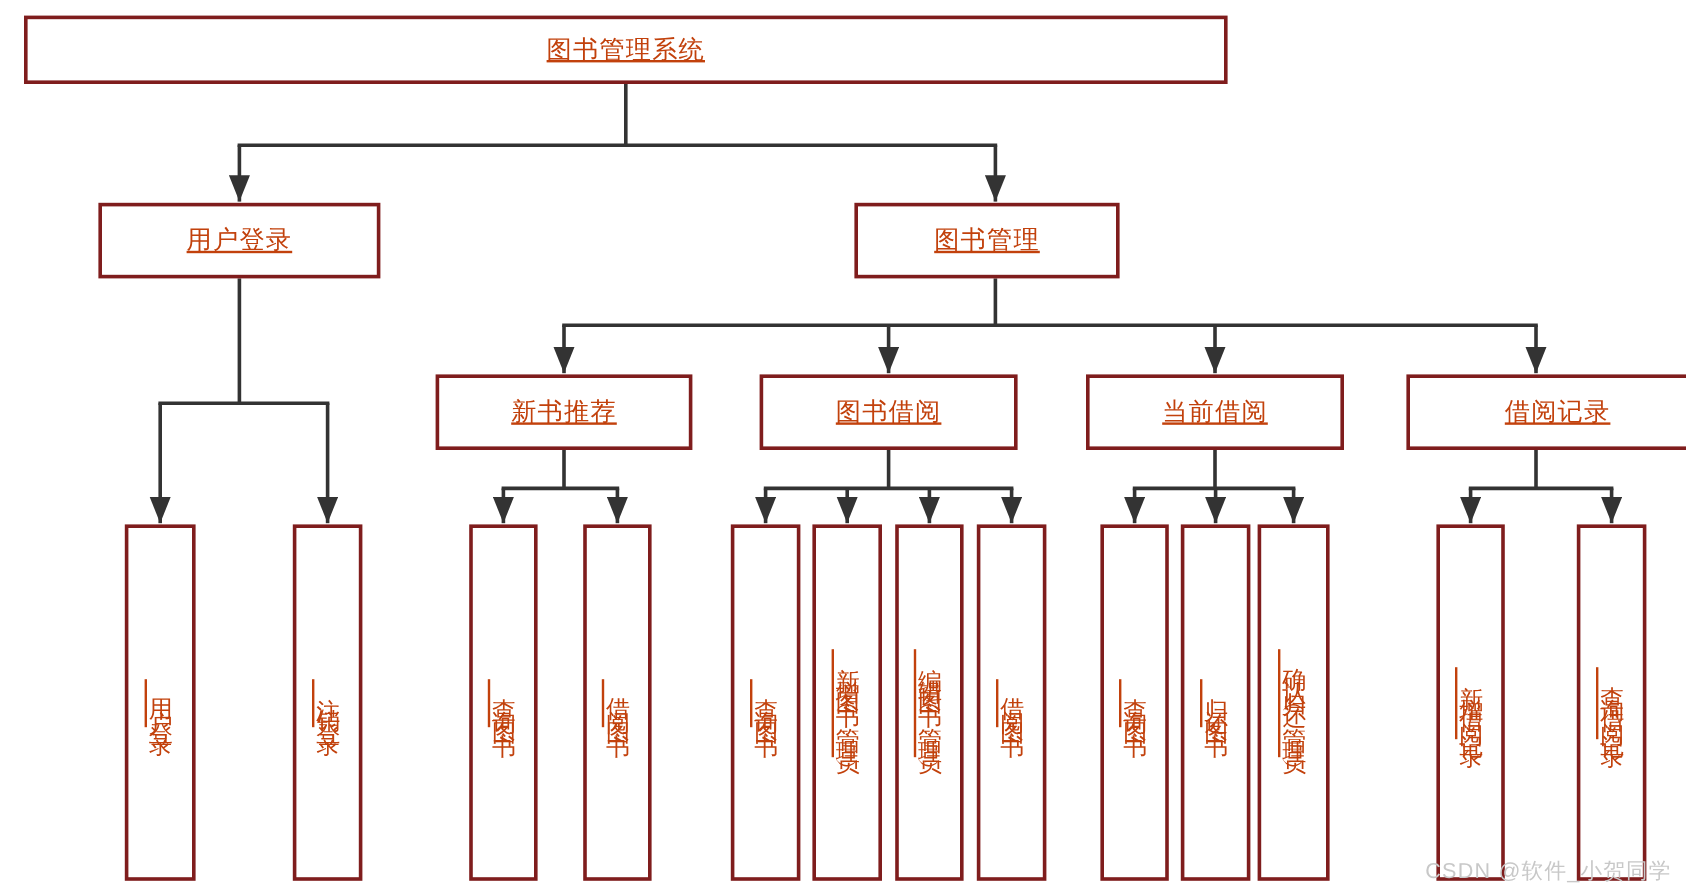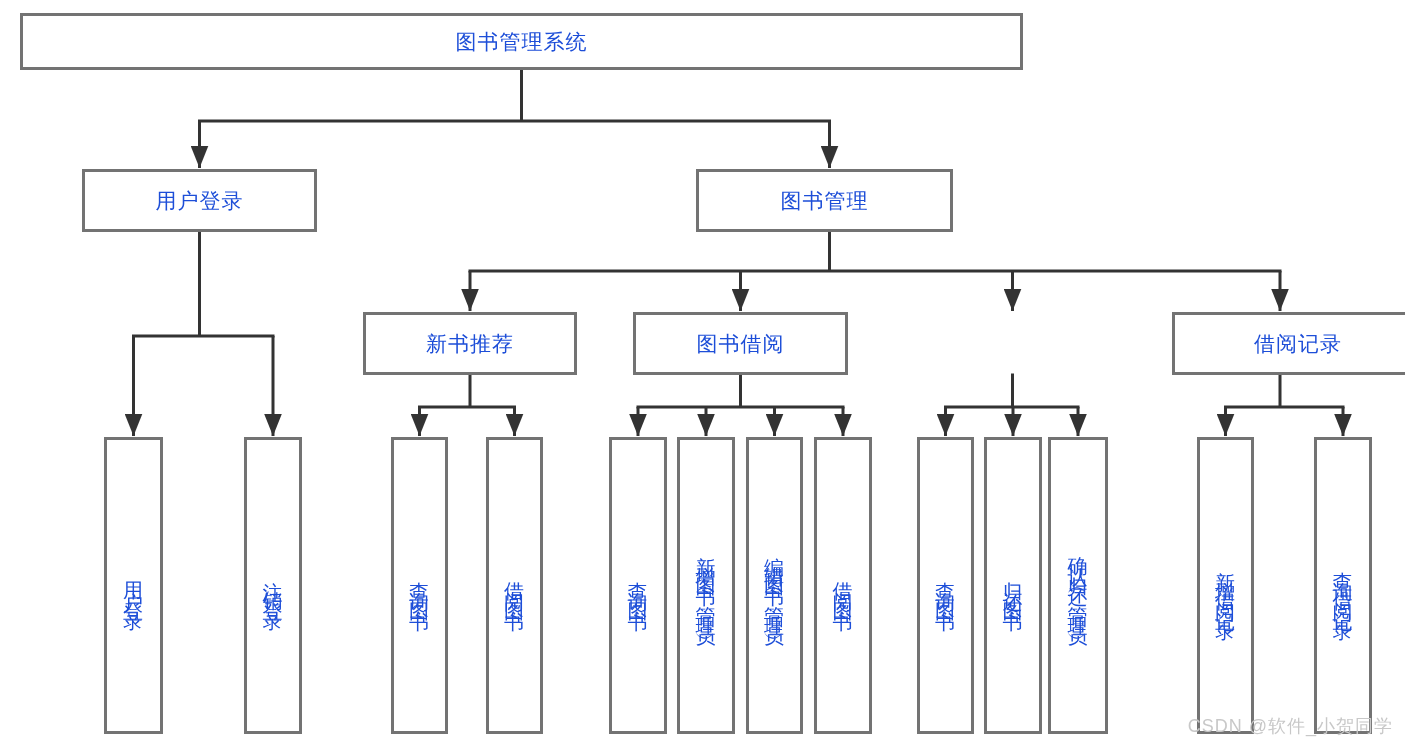--- a/index.html
+++ b/index.html
@@ -17,35 +17,36 @@
   }
   .connectors {
     position: absolute;
     left: 0;
     top: 0;
     pointer-events: none;
   }
   .node {
     position: absolute;
     box-sizing: border-box;
-    border: 3px solid #737373;
+    border: 3px solid #7f1d1d;
     background: #ffffff;
-    color: #1d4ed8;
+    color: #c2410c;
     display: flex;
     align-items: center;
     justify-content: center;
     font-size: 21px;
     letter-spacing: 1px;
     text-align: center;
     line-height: 1.2;
+    text-decoration: underline;
   }
   
   .root  { left: 20px;  top: 13px;  width: 1003px; height: 57px; }
   .lvl2a { left: 82px;  top: 169px; width: 235px;  height: 63px; }
-  .lvl2b { left: 696px; top: 169px; width: 257px;  height: 63px; }
+  .lvl2b { left: 712px; top: 169px; width: 221px;  height: 63px; }
   .lvl3  { top: 312px; height: 63px; }
   .g1 { left: 363px;  width: 214px; }
   .g2 { left: 633px;  width: 215px; }
   .g3 { left: 905px;  width: 215px; }
   .g4 { left: 1172px; width: 252px; }
   
   .leaf {
     top: 437px;
     height: 297px;
     writing-mode: vertical-rl;
@@ -118,20 +119,21 @@
     <line x1="1343" y1="407" x2="1343" y2="436" stroke="#333333" stroke-width="3" marker-end="url(#arrow)"></line>
   </svg>
 
   <div class="node root">图书管理系统</div>
 
   <div class="node lvl2a">用户登录</div>
   <div class="node lvl2b">图书管理</div>
 
   <div class="node lvl3 g1">新书推荐</div>
   <div class="node lvl3 g2">图书借阅</div>
+  <div class="node lvl3 g3">当前借阅</div>
   <div class="node lvl3 g4">借阅记录</div>
 
   <div class="node leaf l-login1">用户登录</div>
   <div class="node leaf l-login2">注销登录</div>
 
   <div class="node leaf l-g1c1">查询图书</div>
   <div class="node leaf l-g1c2">借阅图书</div>
 
   <div class="node leaf l-g2c1">查询图书</div>
   <div class="node leaf l-g2c2">新增图书（管理员）</div>

